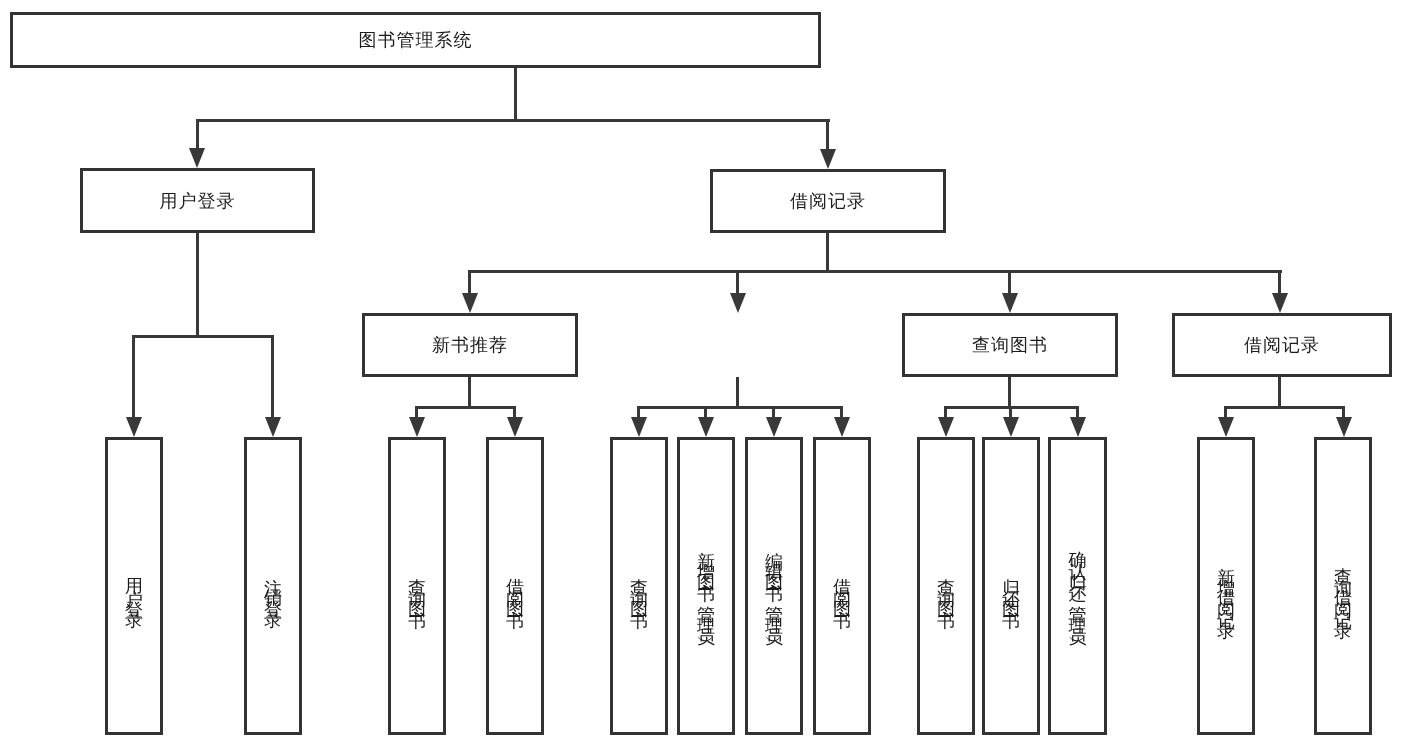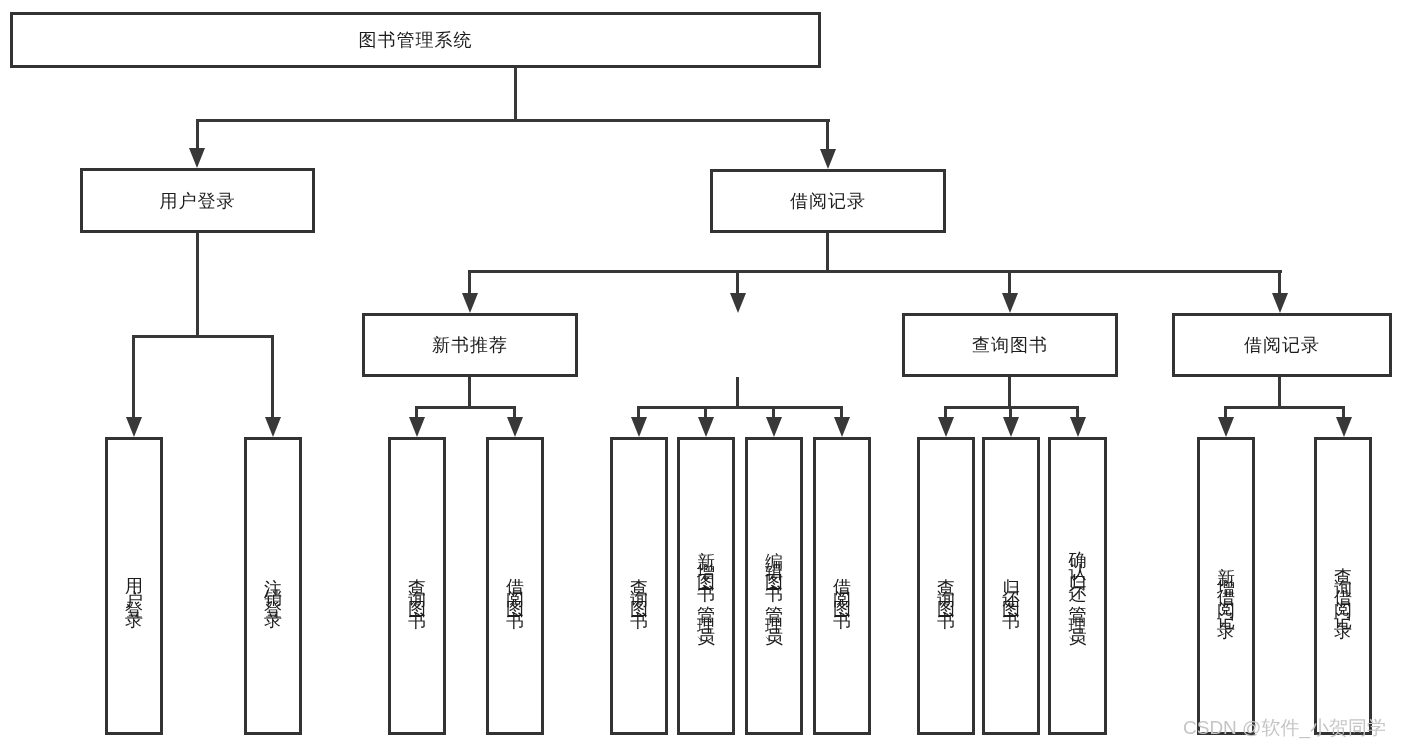--- a/index.html
+++ b/index.html
@@ -173,15 +173,14 @@
   <div class="line" style="left:1076px; top:406px; width:3px; height:11px;"></div>
   <div class="arrow" style="left:1070px; top:417px;"></div>
 
   <div class="line" style="left:1278px; top:377px; width:3px; height:31px;"></div>
   <div class="line" style="left:1224px; top:406px; width:121px; height:3px;"></div>
   <div class="line" style="left:1224px; top:406px; width:3px; height:11px;"></div>
   <div class="arrow" style="left:1218px; top:417px;"></div>
   <div class="line" style="left:1342px; top:406px; width:3px; height:11px;"></div>
   <div class="arrow" style="left:1336px; top:417px;"></div>
 
-  <div class="watermark">CSDN @软件_小贺同学</div>
 
 </div>
 
 </body></html>

